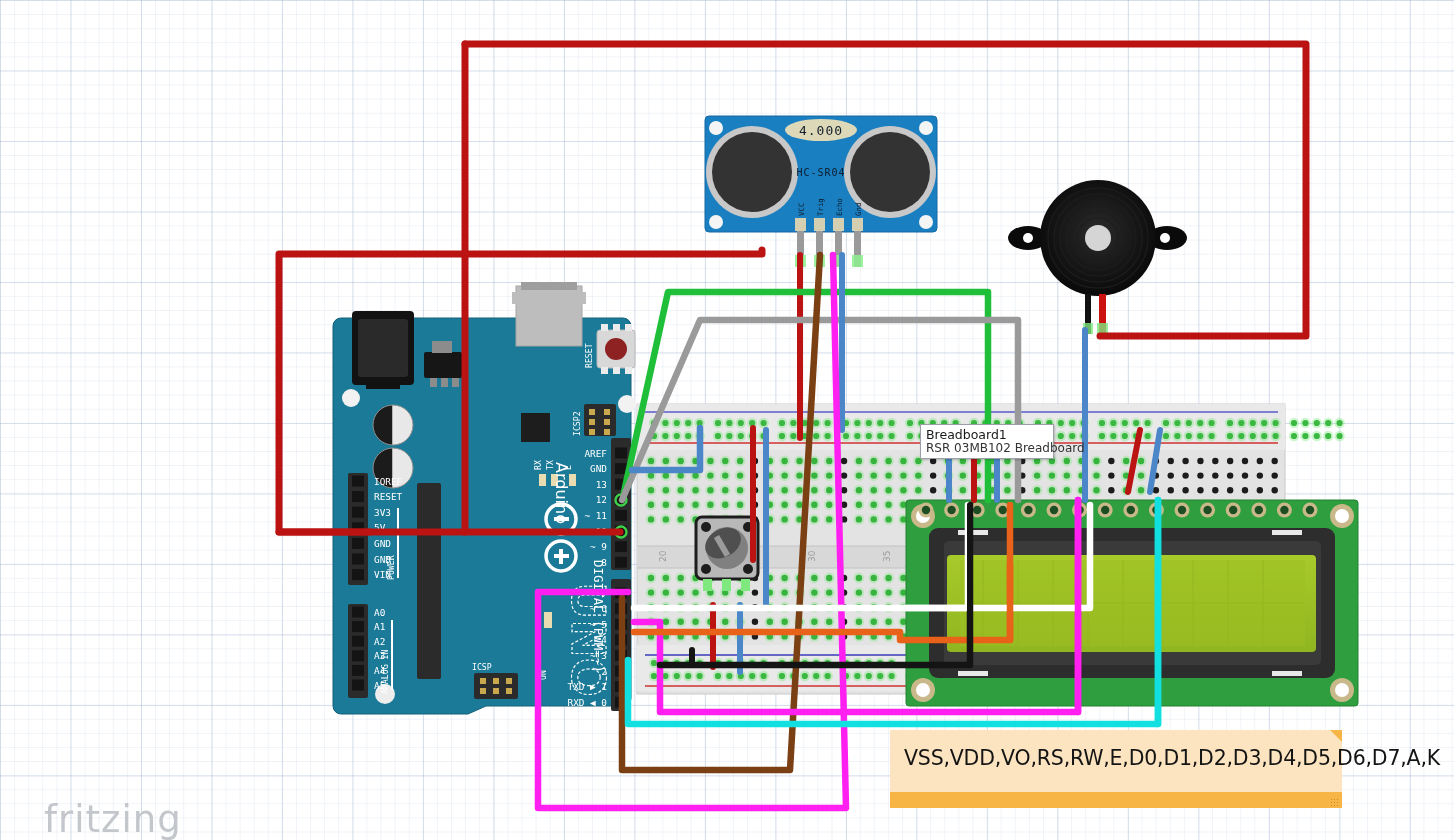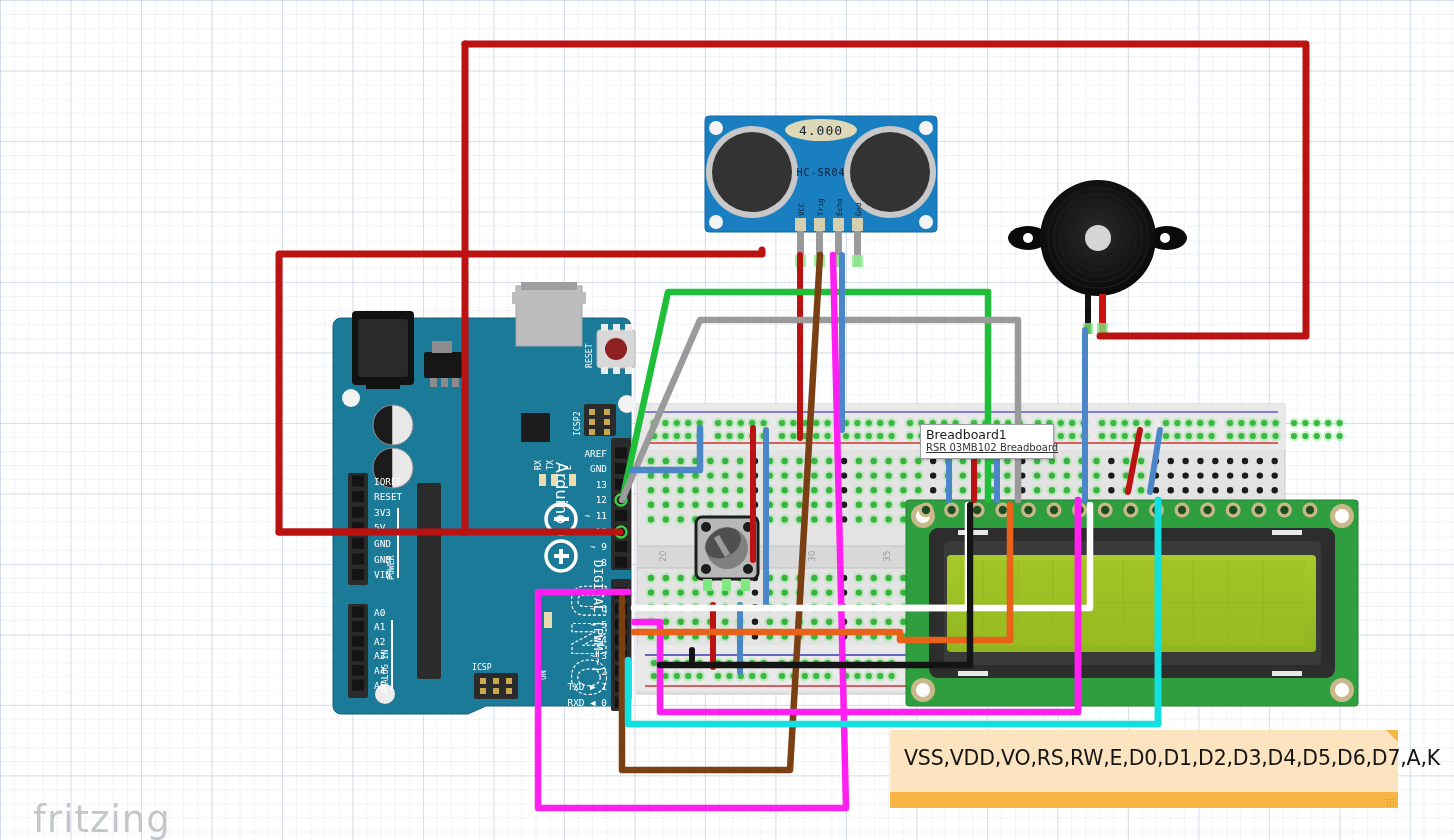--- a/index.html
+++ b/index.html
@@ -10,35 +10,35 @@
     background-image:
       linear-gradient(to right, rgba(150,170,205,.30) 1px, transparent 1px),
       linear-gradient(to bottom, rgba(150,170,205,.30) 1px, transparent 1px),
       linear-gradient(to right, rgba(150,170,205,.14) 1px, transparent 1px),
       linear-gradient(to bottom, rgba(150,170,205,.14) 1px, transparent 1px);
     background-size:70.5px 70.5px,70.5px 70.5px,14.1px 14.1px,14.1px 14.1px;
     background-position:0 0,0 0,0 0,0 0;
   }
   #svgroot{position:absolute;left:0;top:0;width:1454px;height:840px;}
   .wm{
-    position:absolute;left:33px;top:798px;font-size:37px;color:#c3c7cc;
+    position:absolute;left:44px;top:798px;font-size:37px;color:#c3c7cc;
     letter-spacing:1px;font-family:"DejaVu Sans",sans-serif;font-weight:400;
     user-select:none;
   }
   .tooltip{
     position:absolute;left:920px;top:424px;width:122px;
     background:#ffffff;border:1px solid #9aa0a6;padding:3px 5px 4px 5px;
     box-shadow:1px 1px 2px rgba(0,0,0,.22);
   }
   .tooltip .t1{font-size:12.5px;font-weight:normal;color:#1a1a1a;line-height:14px;
     font-family:"DejaVu Sans",sans-serif;white-space:nowrap;}
-  .tooltip .t2{font-size:10px;color:#333;line-height:12px;
-    font-family:"DejaVu Sans",sans-serif;white-space:nowrap;text-decoration:underline;}
+  .tooltip .t2{font-size:12px;color:#333;line-height:12px;
+    font-family:"DejaVu Sans",sans-serif;white-space:nowrap;}
   .note{
-    position:absolute;left:890px;top:730px;width:508px;height:78px;
+    position:absolute;left:890px;top:730px;width:452px;height:78px;
     background:#fce4c0;border:0;box-shadow:0 0 0 0 transparent;
   }
   .note .notebody{
     padding:16px 14px 0 14px;font-size:20.5px;color:#141414;
     font-family:"DejaVu Sans",sans-serif;letter-spacing:-.2px;white-space:nowrap;
   }
   .note .notebar{
     position:absolute;left:0;bottom:0;width:100%;height:16px;background:#f6b545;
   }
   .note .fold{

